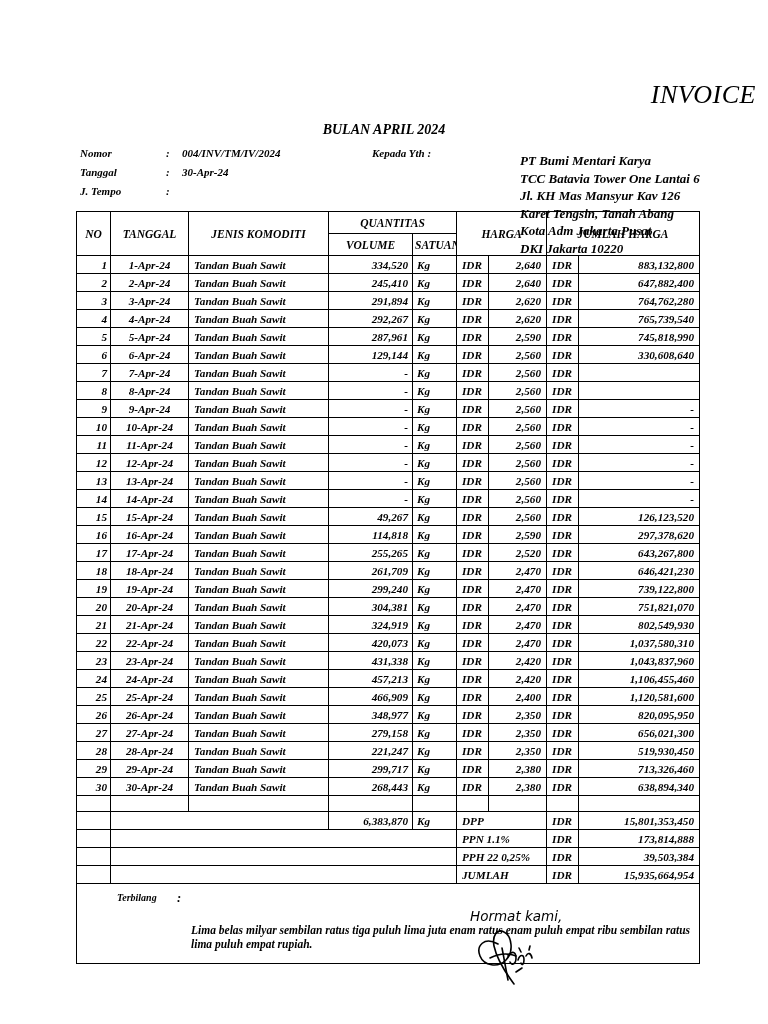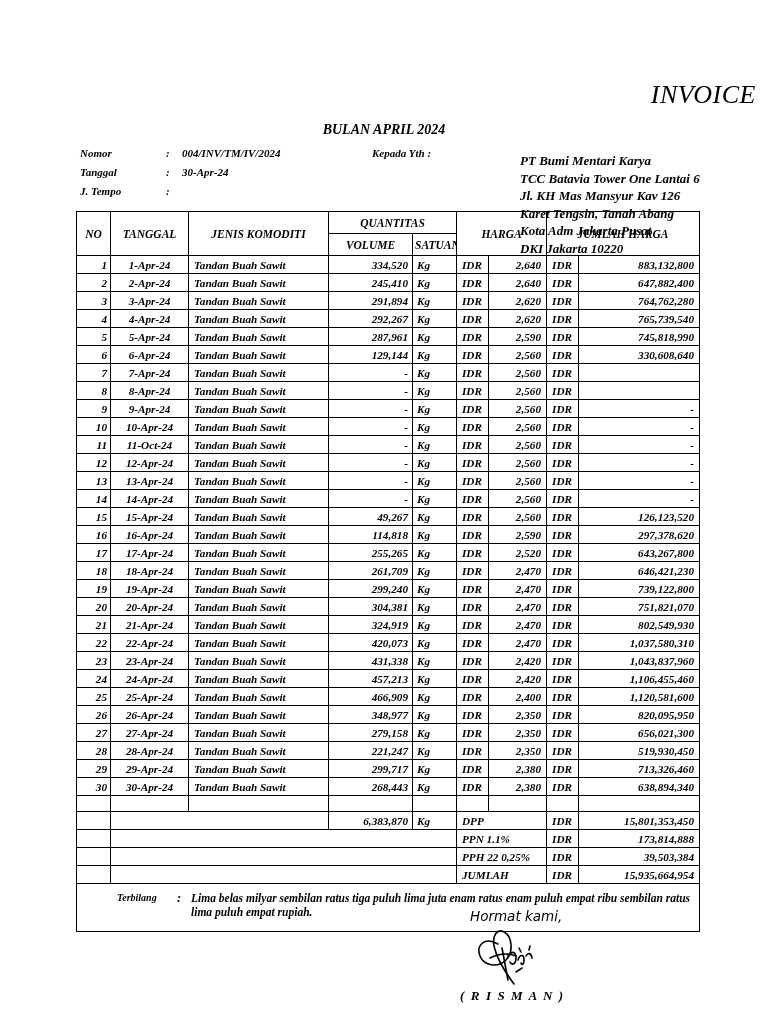--- a/index.html
+++ b/index.html
@@ -157,20 +157,21 @@
   }
   .terbilang-colon {
     width: 14px;
     flex: 0 0 14px;
     font-size: 12.5px;
   }
   .terbilang-text {
     flex: 1;
     font-size: 11.5px;
     line-height: 14px;
+    margin-top: 32px;
   }
 
   
   .sign-area {
     position: absolute;
     left: 458px;
     top: 896px;
     width: 230px;
     text-align: left;
   }
@@ -369,21 +370,21 @@
             <td class="c-kom">Tandan Buah Sawit</td>
             <td class="c-vol">-</td>
             <td class="c-sat">Kg</td>
             <td class="c-cur">IDR</td>
             <td class="c-hrg">2,560</td>
             <td class="c-cur2">IDR</td>
             <td class="c-jml">-</td>
           </tr>
           <tr>
             <td class="c-no">11</td>
-            <td class="c-tgl">11-Oct-24</td>
+            <td class="c-tgl">11-Apr-24</td>
             <td class="c-kom">Tandan Buah Sawit</td>
             <td class="c-vol">-</td>
             <td class="c-sat">Kg</td>
             <td class="c-cur">IDR</td>
             <td class="c-hrg">2,560</td>
             <td class="c-cur2">IDR</td>
             <td class="c-jml">-</td>
           </tr>
           <tr>
             <td class="c-no">12</td>
@@ -658,16 +659,15 @@
           <path d="M38 22 C40 32, 42 44, 44 54"></path>
           <path d="M44 30 C48 24, 52 26, 52 32 C52 38, 48 40, 46 36"></path>
           <path d="M54 34 C56 28, 60 28, 60 34 C60 38, 58 40, 57 37"></path>
           <path d="M62 30 C64 26, 67 27, 68 32"></path>
           <path d="M55 22 L57 26"></path>
           <path d="M65 24 L66 20"></path>
           <path d="M52 46 L58 42"></path>
         </g>
       </svg>
     </div>
-    <div class="sign-name">( R I S M A N )</div>
   </div>
 
 </div>
 
 </body></html>

